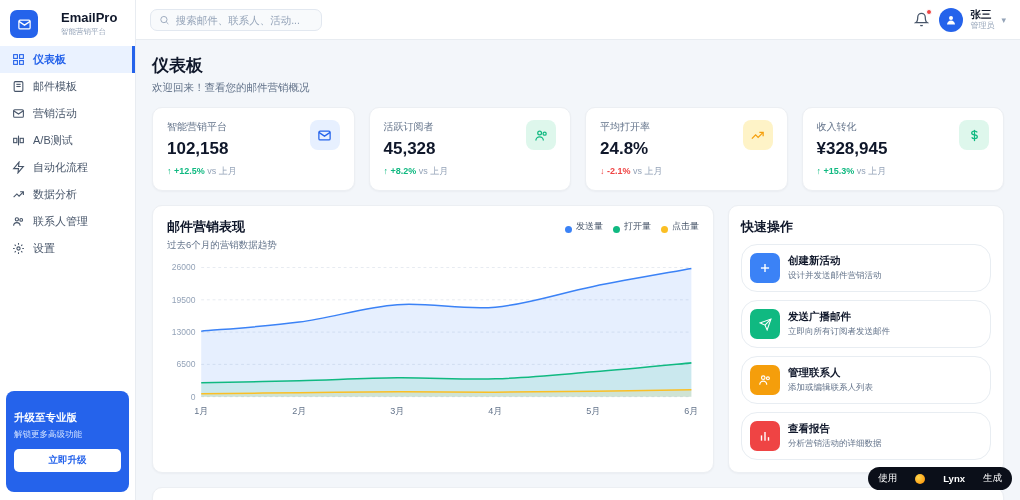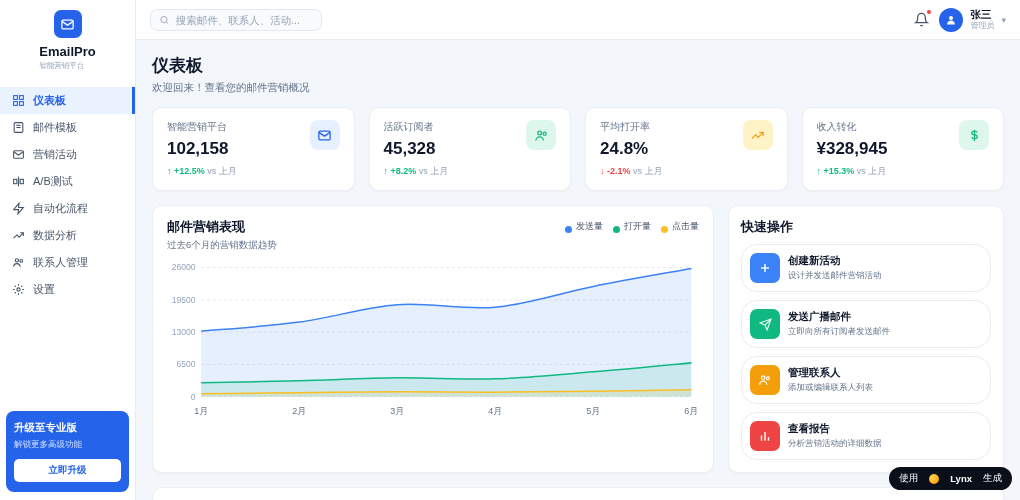--- a/index.html
+++ b/index.html
@@ -2,29 +2,29 @@
 <html><head>
 <meta charset="utf-8">
 <style>
   * { box-sizing: border-box; margin: 0; padding: 0; }
   html,body { width:1020px; height:500px; overflow:hidden; }
   body { font-family:"Liberation Sans","DejaVu Sans",sans-serif; background:#f3f6fa; color:#0f172a; }
   .app { display:flex; height:100%; }
 
   
   .sidebar { width:136px; min-width:136px; background:#fff; border-right:1px solid #e8ecf1; display:flex; flex-direction:column; padding:10px 0 8px; }
-  .brand { display:flex; align-items:center; gap:7px; padding:0 10px 16px;flex-direction:column; }
+  .brand { display:flex; align-items:center; gap:23px; padding:0 10px 8px; }
   .brand-logo { width:28px; height:28px; border-radius:7px; background:#2563eb; display:flex; align-items:center; justify-content:center; flex:0 0 auto; }
   .brand-name { font-size:13px; font-weight:700; color:#0f172a; line-height:1.15; }
   .brand-tag { font-size:7.5px; color:#94a3b8; margin-top:1px; }
   .nav { display:flex; flex-direction:column; }
   .nav-item { display:flex; align-items:center; gap:8px; padding:6px 12px; font-size:11px; color:#475569; cursor:pointer; border-right:3px solid transparent; }
   .nav-item.active { background:#eaf2ff; color:#2563eb; border-right-color:#2563eb; font-weight:600; }
   .nav-icon { display:flex; width:13px; flex:0 0 auto; }
-  .upgrade { margin:auto 6px 0; background:#2563eb; border-radius:8px; padding:10px 8px; color:#fff; }
+  .upgrade { margin:auto 6px 0; background:#2563eb; border-radius:8px; padding:20px 8px; color:#fff; }
   .up-title { font-size:10.5px; font-weight:700; }
   .up-desc { font-size:8.5px; color:#cfe0ff; margin:4px 0 8px; }
   .up-btn { width:100%; background:#fff; color:#2563eb; border:none; border-radius:5px; padding:5px 0; font-size:9.5px; font-weight:700; cursor:pointer; font-family:inherit; }
 
   
   .main { flex:1; display:flex; flex-direction:column; min-width:0; }
   .topbar { height:40px; min-height:40px; background:#fff; border-bottom:1px solid #e8ecf1; display:flex; align-items:center; justify-content:space-between; padding:0 14px; }
   .search { display:flex; align-items:center; gap:6px; border:1px solid #e2e8f0; background:#f8fafc; border-radius:7px; padding:4px 8px; width:172px; }
   .search input { border:none; outline:none; background:transparent; font-size:10.5px; width:100%; color:#334155; font-family:inherit; }
   .search input::placeholder { color:#94a3b8; }
@@ -62,21 +62,21 @@
   #perf-chart { width:100%; height:auto; margin-top:6px; display:block; }
 
   .quick { padding:12px; }
   .qa-item { display:flex; align-items:center; gap:8px; border:1px solid #e8edf2; border-radius:16px; padding:8px; margin-top:8px; cursor:pointer; background:#fff; }
   .qa-icon { width:30px; height:30px; border-radius:7px; display:flex; align-items:center; justify-content:center; flex:0 0 auto; color:#fff; }
   .qa-title { font-size:10.5px; font-weight:600; }
   .qa-desc { font-size:8.5px; color:#64748b; margin-top:2px; }
 
   .recent { padding:12px 14px; }
 
-  .lynx { position:fixed; right:8px; bottom:10px; background:#0b0f19; color:#fff; border-radius:14px; padding:5px 10px; display:flex; align-items:center; gap:11px; font-size:9.5px; z-index:20; }
+  .lynx { position:fixed; right:8px; bottom:10px; background:#0b0f19; color:#fff; border-radius:14px; padding:5px 10px; display:flex; align-items:center; gap:18px; font-size:9.5px; z-index:20; }
   .lynx-logo { width:10px; height:10px; border-radius:50%; background:radial-gradient(circle at 35% 35%, #ffd84d, #ff8a00); }
   .lynx b { font-weight:700; }
 </style>
 </head>
 <body>
 
 <div class="app">
 
   <aside class="sidebar">
     <div class="brand">

